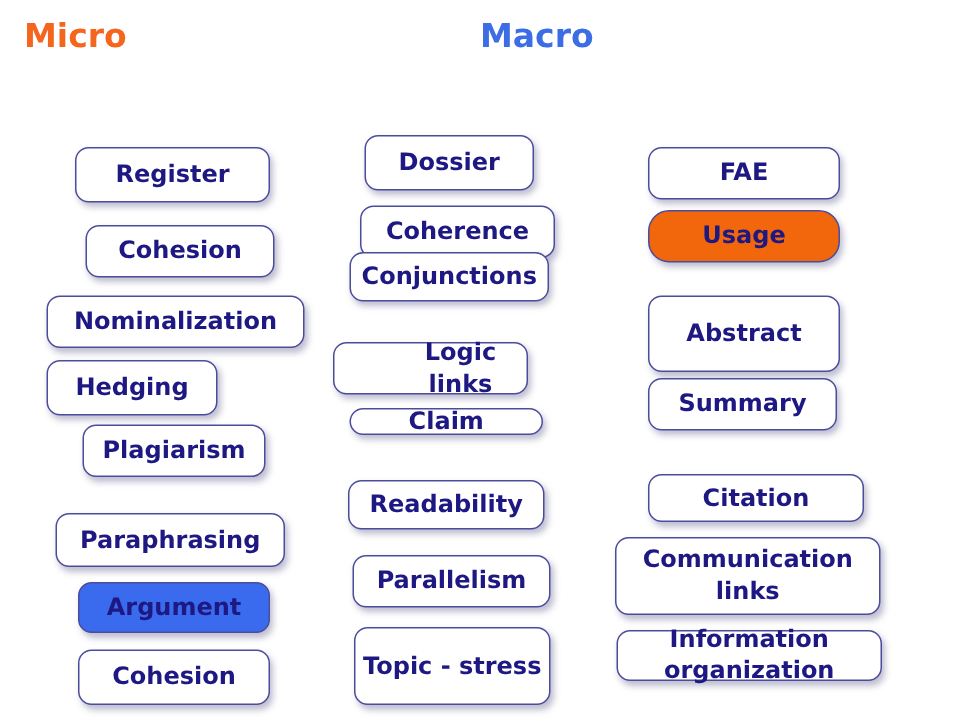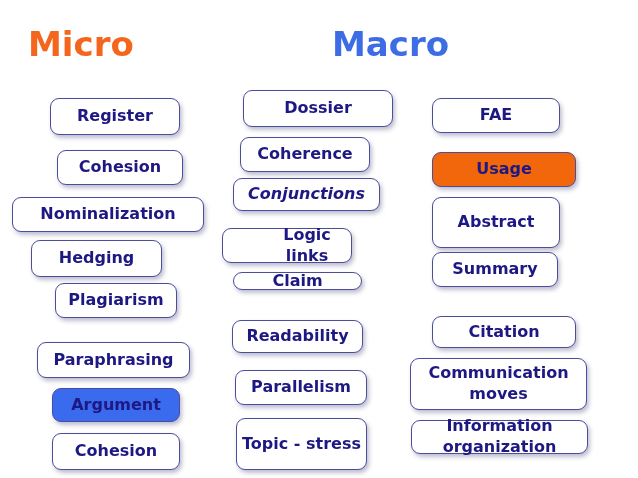--- a/index.html
+++ b/index.html
@@ -11,22 +11,22 @@
     position: relative;
     width: 638px;
     height: 478px;
     background: #ffffff;
     overflow: hidden;
     font-family: "DejaVu Sans", "Liberation Sans", sans-serif;
   }
   .heading {
     position: absolute;
     top: 12px;
-    margin: 12px;
-    font-size: 34px;
+    margin: 0;
+    font-size: 22px;
     font-weight: bold;
     letter-spacing: 0px;
   }
   .heading-micro { left: 16px; color: #F4661E; }
   .heading-macro { left: 320px; color: #3D6DE4; }
   .box {
     position: absolute;
     box-sizing: border-box;
     display: flex;
     align-items: center;
@@ -48,37 +48,37 @@
 </head>
 <body>
 
 <div class="canvas">
 
   <h1 class="heading heading-micro">Micro</h1>
   <h1 class="heading heading-macro">Macro</h1>
 
   <div class="box" style="left:50px; top:98px;  width:130px; height:37px;">Register</div>
   <div class="box" style="left:57px; top:150px; width:126px; height:35px;">Cohesion</div>
-  <div class="box" style="left:12px; top:197px; width:192px; height:35px;">Nominalization</div>
-  <div class="box" style="left:31px; top:240px; width:131px; height:37px;">Hedging</div>
+  <div class="box" style="left:31px; top:197px; width:172px; height:35px;">Nominalization</div>
+  <div class="box" style="left:31px; top:240px; width:114px; height:37px;">Hedging</div>
   <div class="box" style="left:55px; top:283px; width:122px; height:35px;">Plagiarism</div>
   <div class="box" style="left:37px; top:342px; width:153px; height:36px;">Paraphrasing</div>
   <div class="box fill-blue" style="left:52px; top:388px; width:128px; height:34px;">Argument</div>
   <div class="box" style="left:52px; top:433px; width:128px; height:37px;">Cohesion</div>
 
-  <div class="box" style="left:243px; top:90px;  width:150px; height:37px;">Dossier</div>
+  <div class="box" style="left:243px; top:90px;  width:113px; height:37px;">Dossier</div>
   <div class="box" style="left:240px; top:137px; width:130px; height:35px;">Coherence</div>
-  <div class="box" style="left:233px; top:178px; width:147px; height:33px;font-style:italic;">Conjunctions</div>
+  <div class="box" style="left:233px; top:168px; width:133px; height:33px;">Conjunctions</div>
   <div class="box" style="left:222px; top:228px; width:130px; height:35px;padding-left:44px;">Logic links</div>
   <div class="box" style="left:233px; top:272px; width:129px; height:18px;">Claim</div>
   <div class="box" style="left:232px; top:320px; width:131px; height:33px;">Readability</div>
   <div class="box" style="left:235px; top:370px; width:132px; height:35px;">Parallelism</div>
   <div class="box" style="left:236px; top:418px; width:131px; height:52px;">Topic - stress</div>
 
   <div class="box" style="left:432px; top:98px;  width:128px; height:35px;">FAE</div>
-  <div class="box fill-orange" style="left:432px; top:152px; width:144px; height:35px;">Usage</div>
+  <div class="box fill-orange" style="left:432px; top:140px; width:128px; height:35px;border-radius:14px;">Usage</div>
   <div class="box" style="left:432px; top:197px; width:128px; height:51px;">Abstract</div>
   <div class="box" style="left:432px; top:252px; width:126px; height:35px;">Summary</div>
   <div class="box" style="left:432px; top:316px; width:144px; height:32px;">Citation</div>
-  <div class="box" style="left:410px; top:358px; width:177px; height:52px;">Communication moves</div>
+  <div class="box" style="left:410px; top:358px; width:177px; height:52px;">Communication links</div>
   <div class="box" style="left:411px; top:420px; width:177px; height:34px;">Information organization</div>
 
 </div>
 
 </body></html>

